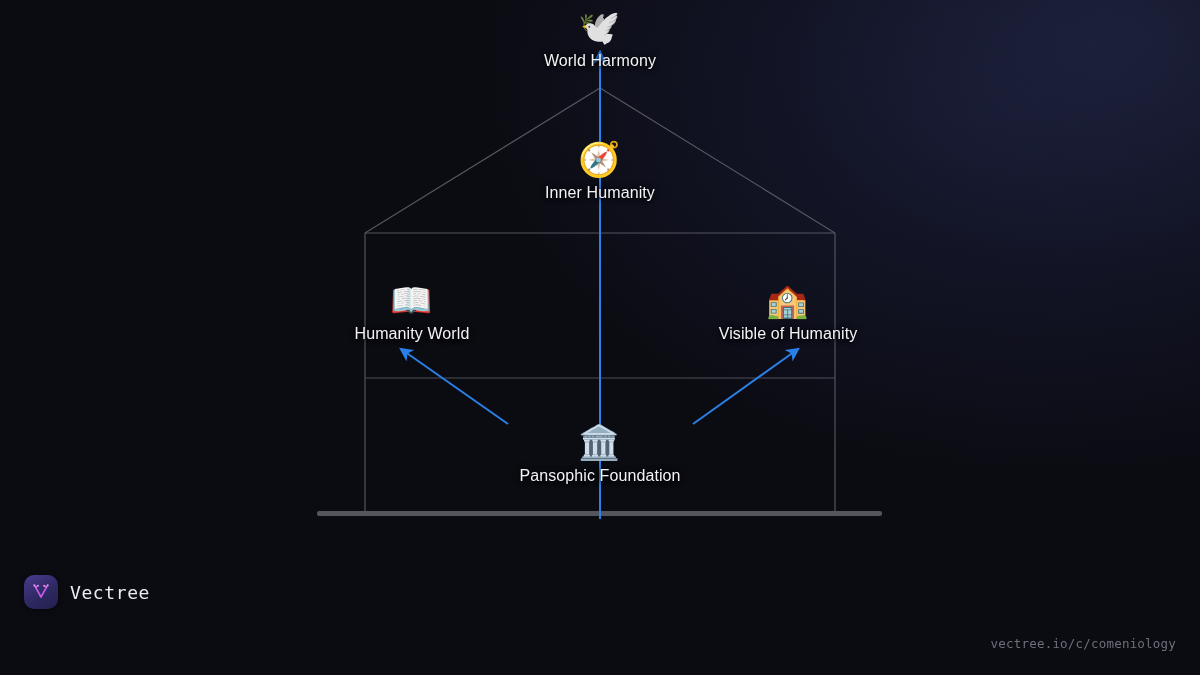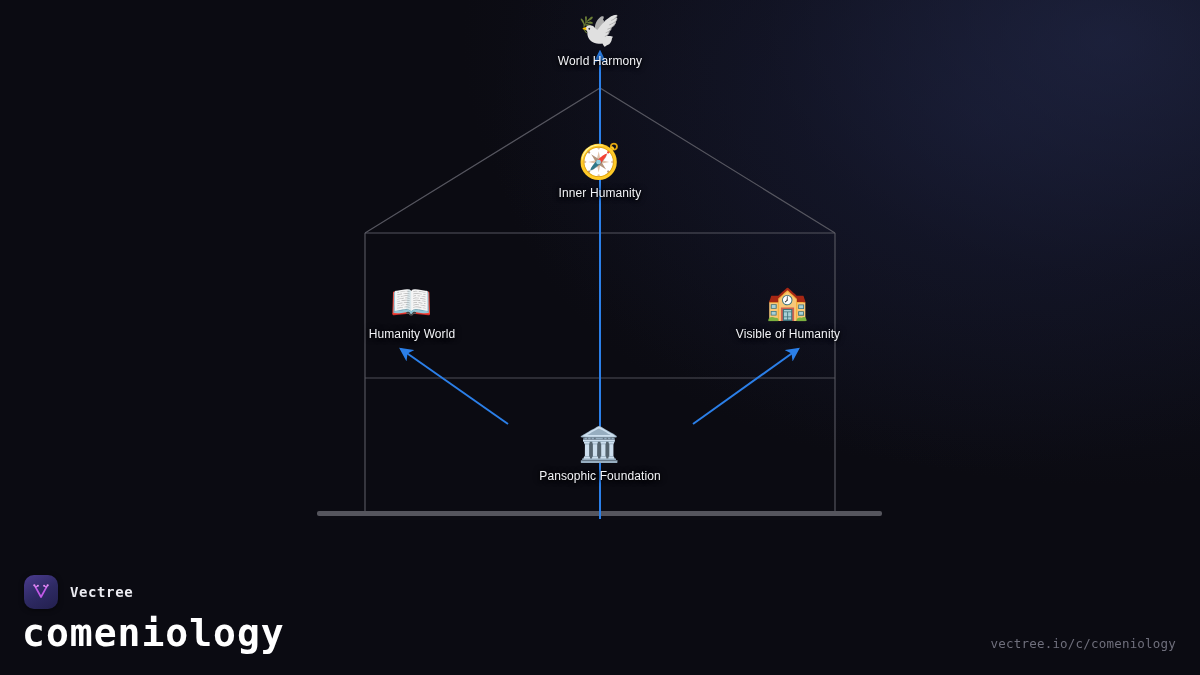--- a/index.html
+++ b/index.html
@@ -30,21 +30,21 @@
     width:210px;
   }
   .node-emoji {
     font-size:34px; line-height:40px;
     height:42px;
     display:flex; align-items:center; justify-content:center;
     user-select:none;
   }
   .node-label {
     margin-top:4px;
-    font-size:12px;
+    font-size:16px;
     color:#f2f3f7;
     white-space:nowrap;
     letter-spacing:.1px;
     text-shadow:0 1px 3px rgba(0,0,0,.95), 0 0 6px rgba(0,0,0,.8);
   }
 
   
   #footer {
     position:absolute;
     left:0; right:0; bottom:0;
@@ -57,21 +57,21 @@
   }
   #brand-logo {
     width:34px; height:34px;
     border-radius:10px;
     background:linear-gradient(150deg, #4b3b8f 0%, #2e2a63 52%, #221f4d 100%);
     display:flex; align-items:center; justify-content:center;
     box-shadow:0 1px 5px rgba(0,0,0,.55);
   }
   #brand-name {
     font-family:"DejaVu Sans Mono", monospace;
-    font-size:14px; font-weight:bold;
+    font-size:18px; font-weight:normal;
     color:#ececf2;
     letter-spacing:.6px;
   }
   #site-title {
     position:absolute;
     left:22px; top:54px;
     font-family:"DejaVu Sans Mono", monospace;
     font-size:38px; font-weight:bold;
     color:#ffffff;
     letter-spacing:1px;
@@ -154,19 +154,18 @@
           <path d="M18.4 6.4 L19.8 4.2 M18.4 6.4 L16.0 4.6" fill="none" stroke="#d67bf0" stroke-width="1.5" stroke-linecap="round"></path>
           <circle cx="4.0" cy="3.9" r="1.35" fill="#e48cf5"></circle>
           <circle cx="8.3" cy="4.4" r="1.15" fill="#e48cf5"></circle>
           <circle cx="20.0" cy="3.9" r="1.35" fill="#e48cf5"></circle>
           <circle cx="15.7" cy="4.4" r="1.15" fill="#e48cf5"></circle>
         </svg>
       </div>
       <div id="brand-name">Vectree</div>
     </div>
 
-    <div id="site-title">comeniology</div>
 
     <div id="site-url">vectree.io/c/comeniology</div>
 
   </div>
 
 </div>
 
 </body></html>

